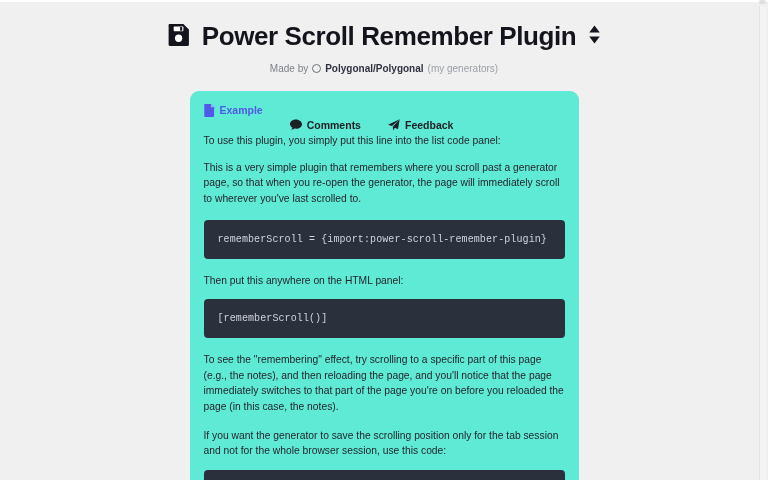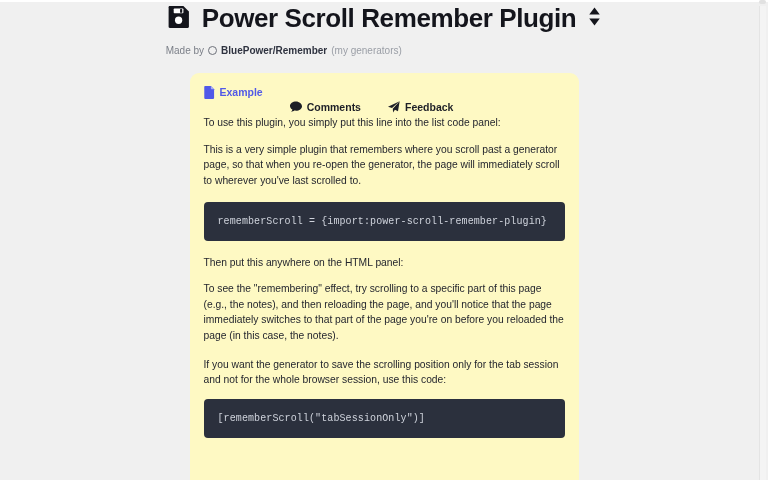--- a/index.html
+++ b/index.html
@@ -37,20 +37,21 @@
     top: 0; right: 2px;
     width: 7px;
     height: 4px;
     background: #e1e1e1;
     border-radius: 4px;
   }
 
   .page {
     width: 768px;
     height: 480px;
+    padding-top: 18px;
     display: flex;
     flex-direction: column;
     align-items: center;
   }
 
   
   .header { text-align: center; }
 
   .title-row {
     display: flex;
@@ -70,21 +71,21 @@
 
   .save-icon { display: block; }
   .sort-icon { display: block; }
 
   .byline {
     margin-top: 9px;
     font-size: 10px;
     color: #7b7f88;
     display: flex;
     align-items: center;
-    justify-content: flex-start;
+    justify-content: center;
     gap: 4px;
     white-space: nowrap;
   }
   .byline .made { color: #7b7f88; }
   .byline .author {
     color: #2f3340;
     font-weight: bold;
   }
   .byline .gens { color: #9a9ea6; }
   .avatar-ring {
@@ -92,21 +93,21 @@
     border: 1.4px solid #6d717a;
     border-radius: 50%;
     display: inline-block;
     flex: 0 0 auto;
   }
 
   
   .card {
     margin-top: 17px;
     width: 389px;
-    background: #fef9c3;
+    background: #5eead4;
     border-radius: 9px 9px 0 0;
     flex: 1;
     overflow: hidden;
     padding: 0 14px;
   }
 
   .tabs {
     display: flex;
     align-items: center;
     height: 32px;
@@ -177,21 +178,21 @@
         <svg width="15" height="21" viewBox="0 0 14 20" fill="#14151c" aria-hidden="true">
           <path d="M7 1.5 12 8H2z"></path>
           <path d="M7 18.5 2 12h10z"></path>
         </svg>
       </span>
     </div>
 
     <div class="byline">
       <span class="made">Made by</span>
       <span class="avatar-ring"></span>
-      <span class="author">BluePower/Remember</span>
+      <span class="author">Polygonal/Polygonal</span>
       <span class="gens">(my generators)</span>
     </div>
 
   </div>
 
   <div class="card">
 
     <div class="tabs">
 
       <div class="tab active">
@@ -229,20 +230,21 @@
     <div class="content">
 
       <p class="para tight">To use this plugin, you simply put this line into the list code panel:</p>
 
       <p class="para">This is a very simple plugin that remembers where you scroll past a generator page, so that when you re-open the generator, the page will immediately scroll to wherever you've last scrolled to.</p>
 
       <div class="code">rememberScroll = {import:power-scroll-remember-plugin}</div>
 
       <p class="para tight">Then put this anywhere on the HTML panel:</p>
 
+      <div class="code">[rememberScroll()]</div>
 
       <p class="para">To see the "remembering" effect, try scrolling to a specific part of this page (e.g., the notes), and then reloading the page, and you'll notice that the page immediately switches to that part of the page you're on before you reloaded the page (in this case, the notes).</p>
 
       <p class="para tight">If you want the generator to save the scrolling position only for the tab session and not for the whole browser session, use this code:</p>
 
       <div class="code">[rememberScroll("tabSessionOnly")]</div>
 
     </div>
 
   </div>

